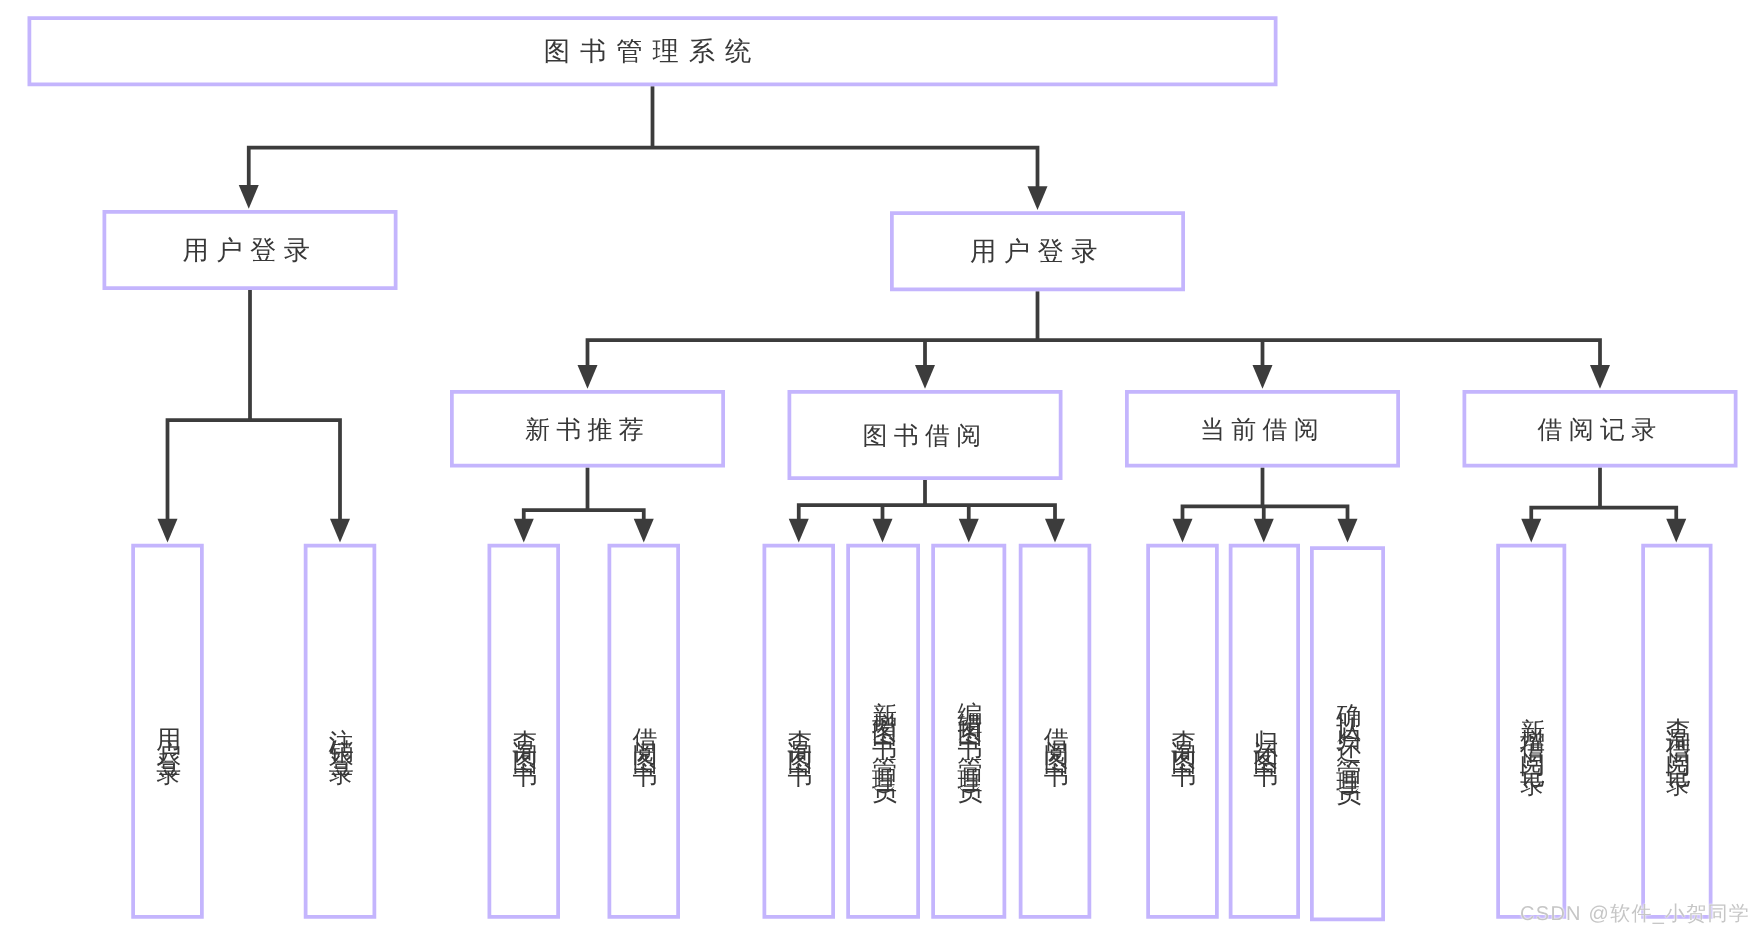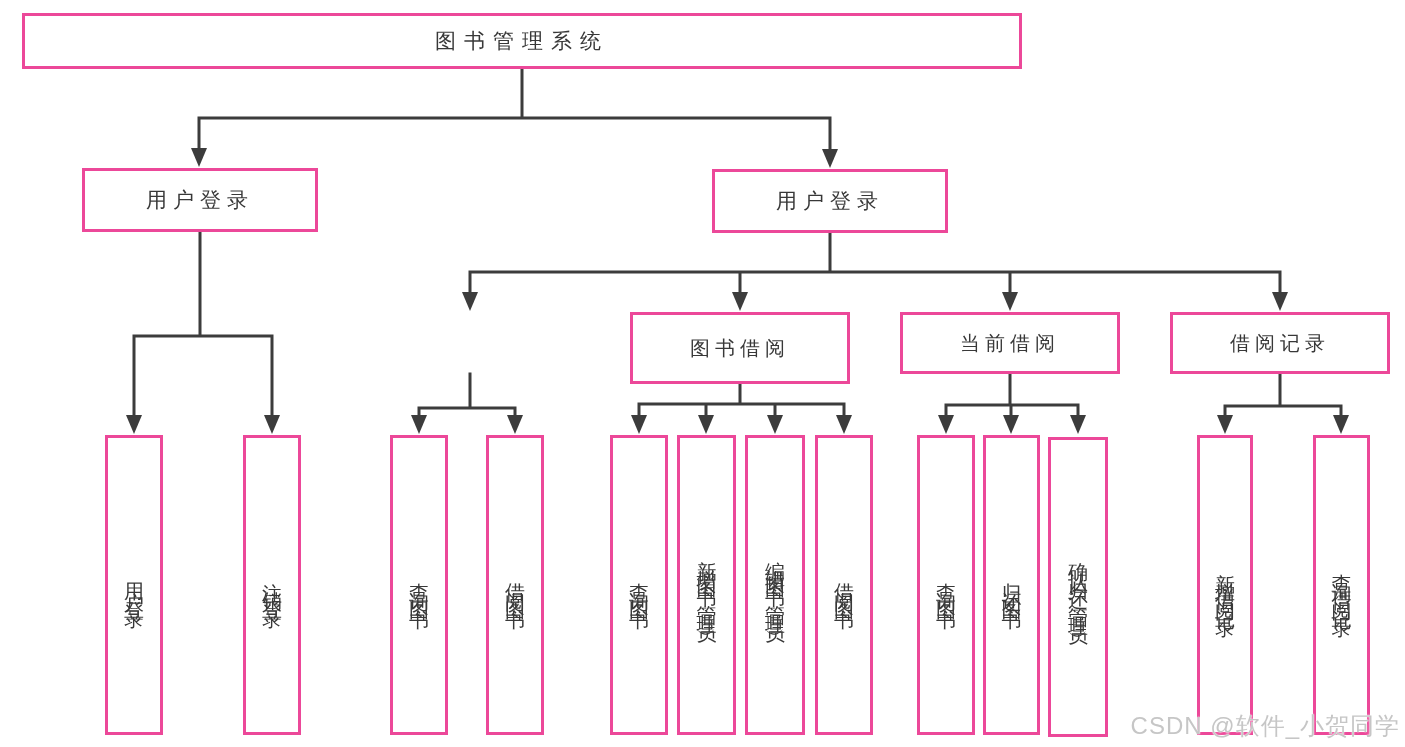--- a/index.html
+++ b/index.html
@@ -11,41 +11,41 @@
     color:#383838;
     overflow:hidden;
   }
   .connector-layer{
     position:absolute;left:0;top:0;width:1405px;height:747px;
     pointer-events:none;
   }
   .node{
     position:absolute;
     box-sizing:border-box;
-    border:3px solid #ec4899;
+    border:3px solid #c4b5fd;
     background:#ffffff;
     display:flex;align-items:center;justify-content:center;
     color:#383838;
     white-space:nowrap;
   }
   .node.title{font-size:21px;letter-spacing:8px;}
   .node.lvl2{font-size:21px;letter-spacing:6px;}
   .node.lvl3{font-size:20px;letter-spacing:5px;}
   .node.leaf{
     writing-mode:vertical-rl;
     text-orientation:mixed;
     font-size:20px;
     letter-spacing:9px;
     line-height:1.05;
     white-space:nowrap;
   }
   .watermark{
     position:absolute;
     right:5px;bottom:5px;
-    font-size:24px;
+    font-size:16px;
     color:#c6c6c6;
     letter-spacing:1px;
     text-shadow:0 0 2px #ffffff, 0 0 1px #ffffff;
   }
 </style>
 </head>
 <body>
 
 <div class="canvas">
 
@@ -87,20 +87,21 @@
       <path d="M1217 415 L1233 415 L1225 434 Z"></path>
       <path d="M1333 415 L1349 415 L1341 434 Z"></path>
     </g>
   </svg>
 
   <div class="node title" style="left:22px;top:13px;width:1000px;height:56px">图书管理系统</div>
 
   <div class="node lvl2" style="left:82px;top:168px;width:236px;height:64px">用户登录</div>
   <div class="node lvl2" style="left:712px;top:169px;width:236px;height:64px">用户登录</div>
 
+  <div class="node lvl3" style="left:360px;top:312px;width:220px;height:62px">新书推荐</div>
   <div class="node lvl3" style="left:630px;top:312px;width:220px;height:72px">图书借阅</div>
   <div class="node lvl3" style="left:1170px;top:312px;width:220px;height:62px">借阅记录</div>
   <div class="node lvl3" style="left:900px;top:312px;width:220px;height:62px">当前借阅</div>
 
   <div class="node leaf" style="left:105px;top:435px;width:58px;height:300px">用户登录</div>
   <div class="node leaf" style="left:243px;top:435px;width:58px;height:300px">注销登录</div>
 
   <div class="node leaf" style="left:390px;top:435px;width:58px;height:300px">查询图书</div>
   <div class="node leaf" style="left:486px;top:435px;width:58px;height:300px">借阅图书</div>
 

